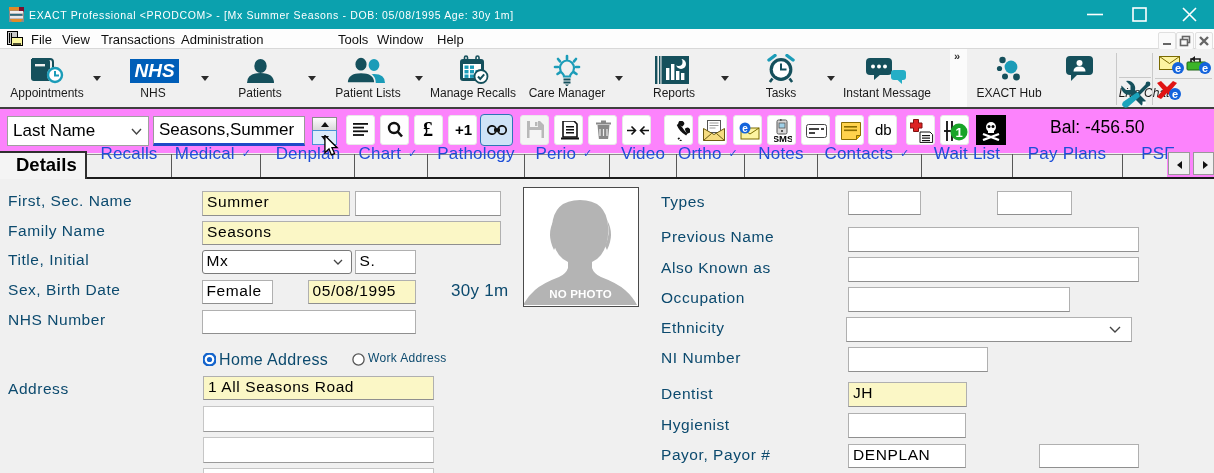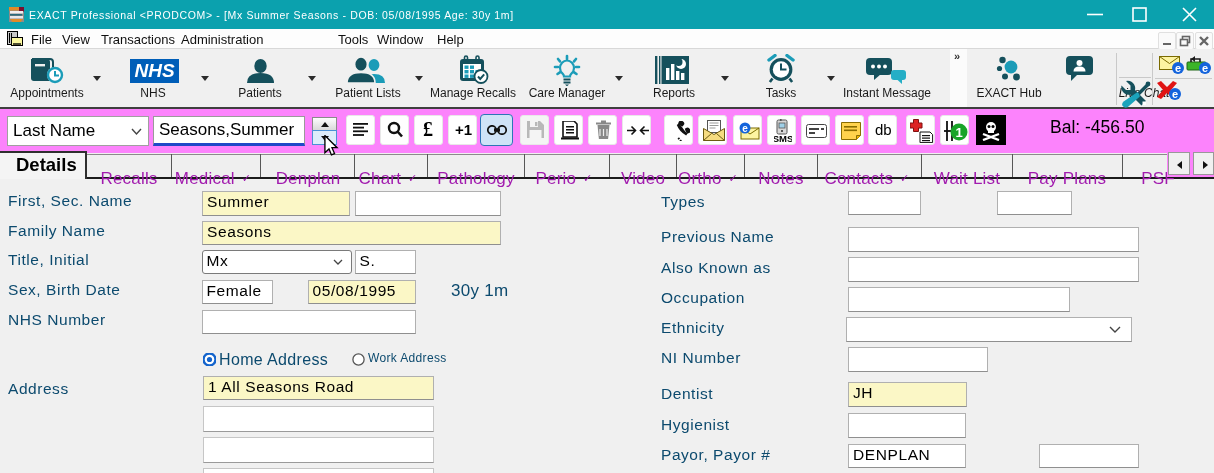--- a/index.html
+++ b/index.html
@@ -17,21 +17,21 @@
   #toolbar{position:absolute;left:0;top:49px;width:1214px;height:58px;background:#f0f0f0;}
   #toolbar-sep{position:absolute;left:0;top:107px;width:1214px;height:2px;background:#3f3f3f;}
   .tool-label{position:absolute;font-size:12px;color:#1a1a1a;text-align:center;white-space:nowrap;transform:translateX(-50%);}
   .drop{position:absolute;width:0;height:0;margin-top:1.5px;border-left:4px solid transparent;border-right:4px solid transparent;border-top:5px solid #2b2b2b;}
   
   #searchbar{position:absolute;left:0;top:109px;width:1214px;height:44px;background:#fc83fc;}
   .sbtn{position:absolute;top:115px;width:29px;height:30px;background:#ffffff;border-radius:3px;border:1px solid #e8e8e8;box-sizing:border-box;}
   
   #tabrow{position:absolute;left:0;top:151px;width:1214px;height:28px;}
   .tabsep{position:absolute;top:154px;width:1px;height:23px;background:#565656;}
-  .tablab{top:169px;font-size:17px;letter-spacing:0.2px;color:#a21caf;transform:translateX(-50%);white-space:nowrap;}
+  .tablab{top:144px;font-size:17px;letter-spacing:0.2px;color:#1d4ed8;transform:translateX(-50%);white-space:nowrap;}
   .chk{font-size:11px;position:relative;top:-2px;left:2px;}
   
   .flabel{position:absolute;font-size:15.5px;letter-spacing:0.55px;color:#0c4a6e;white-space:nowrap;}
   .field{position:absolute;background:#ffffff;border:1px solid #b0b0b0;border-bottom-color:#8f8f8f;box-sizing:border-box;font-size:15.5px;letter-spacing:0.6px;color:#000;padding:1px 0 0 4px;white-space:nowrap;overflow:hidden;}
   .yellow{background:#fbf7c6;}
 </style>
 </head>
 <body>
 <div id="app">
 
@@ -500,20 +500,27 @@
   <svg class="abs" style="left:352px;top:352.5px;" width="13" height="13" viewBox="0 0 13 13">
     <circle cx="6.5" cy="6.5" r="5.6" fill="#fff" stroke="#555" stroke-width="1.3"></circle>
   </svg>
   <div class="flabel" style="left:368px;top:351px;font-size:12px;letter-spacing:0.35px;">Work Address</div>
 
   <div class="field yellow" style="left:203px;top:376px;width:231px;height:24px;">1 All Seasons Road</div>
   <div class="field" style="left:203px;top:405.5px;width:231px;height:26px;border-color:#c6c6c6;border-bottom-color:#9a9a9a;"></div>
   <div class="field" style="left:203px;top:437px;width:231px;height:25.5px;border-color:#c6c6c6;border-bottom-color:#9a9a9a;"></div>
   <div class="field" style="left:203px;top:467.5px;width:231px;height:6px;border-color:#c6c6c6;"></div>
 
+  <div class="abs" style="left:523px;top:187px;width:116px;height:120px;background:#fff;border:1.5px solid #4a4a4a;box-sizing:border-box;overflow:hidden;">
+    <svg class="abs" style="left:0;top:0;" width="113" height="117" viewBox="0 0 113 117">
+      <path d="M56 12 q26 0 28 26 q1.5 17 -7 29 q-3 4 -9 7 l0 6 q2 6 9 9 q16 6 24 13 q8 7 12 15 h-114 q4 -8 12 -15 q8 -7 24 -13 q7 -3 9 -9 l0 -6 q-6 -3 -9 -7 q-8.5 -12 -7 -29 q2 -26 28 -26 z" fill="#b4b4b4"></path>
+      <path d="M30 32 q-4 14 2 26 l-2 4 q-8 -16 0 -30 z M83 32 q4 14 -2 26 l2 4 q8 -16 0 -30 z" fill="#b4b4b4"></path>
+    </svg>
+    <div class="abs" style="left:0;top:100px;width:113px;text-align:center;color:#fff;font-size:11.5px;font-weight:bold;letter-spacing:0.2px;">NO PHOTO</div>
+  </div>
 
   <div class="flabel" style="left:661px;top:192.9px;">Types</div>
   <div class="flabel" style="left:661px;top:227.7px;">Previous Name</div>
   <div class="flabel" style="left:661px;top:259px;">Also Known as</div>
   <div class="flabel" style="left:661px;top:288.9px;">Occupation</div>
   <div class="flabel" style="left:661px;top:319.2px;">Ethnicity</div>
   <div class="flabel" style="left:661px;top:348.9px;">NI Number</div>
   <div class="flabel" style="left:661px;top:384.9px;">Dentist</div>
   <div class="flabel" style="left:661px;top:415.5px;">Hygienist</div>
   <div class="flabel" style="left:661px;top:446.2px;">Payor, Payor #</div>

